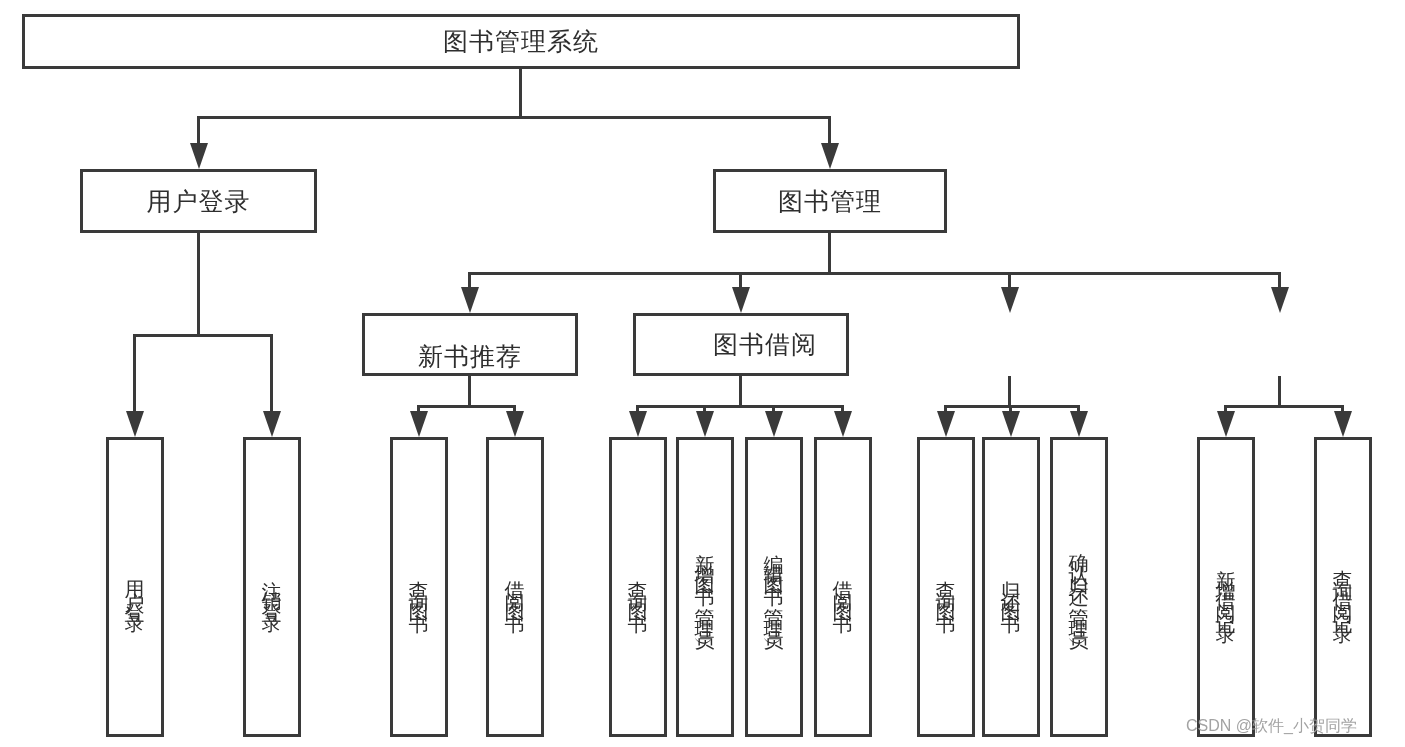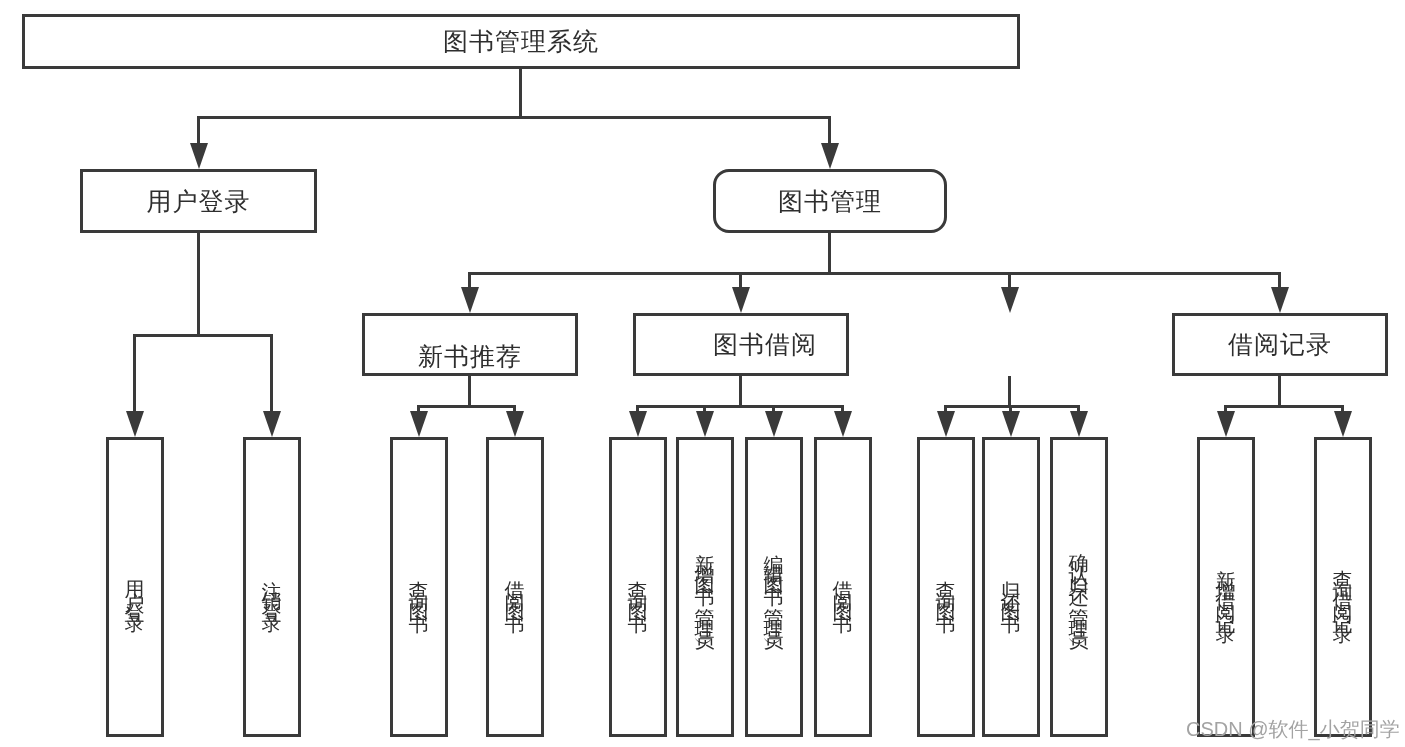--- a/index.html
+++ b/index.html
@@ -37,21 +37,21 @@
   .hline{position:absolute;height:3px;background:var(--line);}
   .arr{
     position:absolute;width:0;height:0;
     border-left:9px solid transparent;
     border-right:9px solid transparent;
     border-top:26px solid var(--line);
   }
   .watermark{
     position:absolute;
     left:1186px;top:716px;
-    font-size:20px;
+    font-size:16px;
     color:var(--wm);
     white-space:nowrap;
     z-index:5;
   }
 </style>
 </head>
 <body>
 
 <div id="canvas">
 
@@ -62,21 +62,21 @@
   <div class="vline" style="left:519px;top:69px;height:48px;"></div>
   <div class="hline" style="left:197px;top:116px;width:634px;"></div>
   <div class="vline" style="left:197px;top:116px;height:29px;"></div>
   <div class="arr" style="left:190px;top:143px;"></div>
   <div class="vline" style="left:828px;top:116px;height:29px;"></div>
   <div class="arr" style="left:821px;top:143px;"></div>
 
   <div class="box hnode" style="left:80px;top:169px;width:237px;height:64px;">
     <span>用户登录</span>
   </div>
-  <div class="box hnode" style="left:713px;top:169px;width:234px;height:64px;border-radius:16px;">
+  <div class="box hnode" style="left:713px;top:169px;width:234px;height:64px;">
     <span>图书管理</span>
   </div>
 
   <div class="vline" style="left:197px;top:233px;height:104px;"></div>
   <div class="hline" style="left:133px;top:334px;width:140px;"></div>
   <div class="vline" style="left:133px;top:334px;height:78px;"></div>
   <div class="arr" style="left:126px;top:411px;"></div>
   <div class="vline" style="left:270px;top:334px;height:78px;"></div>
   <div class="arr" style="left:263px;top:411px;"></div>
 
@@ -89,23 +89,20 @@
   <div class="vline" style="left:1008px;top:272px;height:17px;"></div>
   <div class="arr" style="left:1001px;top:287px;"></div>
   <div class="vline" style="left:1278px;top:272px;height:17px;"></div>
   <div class="arr" style="left:1271px;top:287px;"></div>
 
   <div class="box hnode" style="left:362px;top:313px;width:216px;height:63px;align-items:flex-end;">
     <span>新书推荐</span>
   </div>
   <div class="box hnode" style="left:633px;top:313px;width:216px;height:63px;padding-left:48px;">
     <span>图书借阅</span>
-  </div>
-  <div class="box hnode" style="left:1172px;top:313px;width:216px;height:63px;">
-    <span>借阅记录</span>
   </div>
 
   <div class="vline" style="left:468px;top:376px;height:30px;"></div>
   <div class="hline" style="left:417px;top:405px;width:99px;"></div>
   <div class="vline" style="left:417px;top:405px;height:8px;"></div>
   <div class="arr" style="left:410px;top:411px;"></div>
   <div class="vline" style="left:513px;top:405px;height:8px;"></div>
   <div class="arr" style="left:506px;top:411px;"></div>
 
   <div class="vline" style="left:739px;top:376px;height:30px;"></div>

